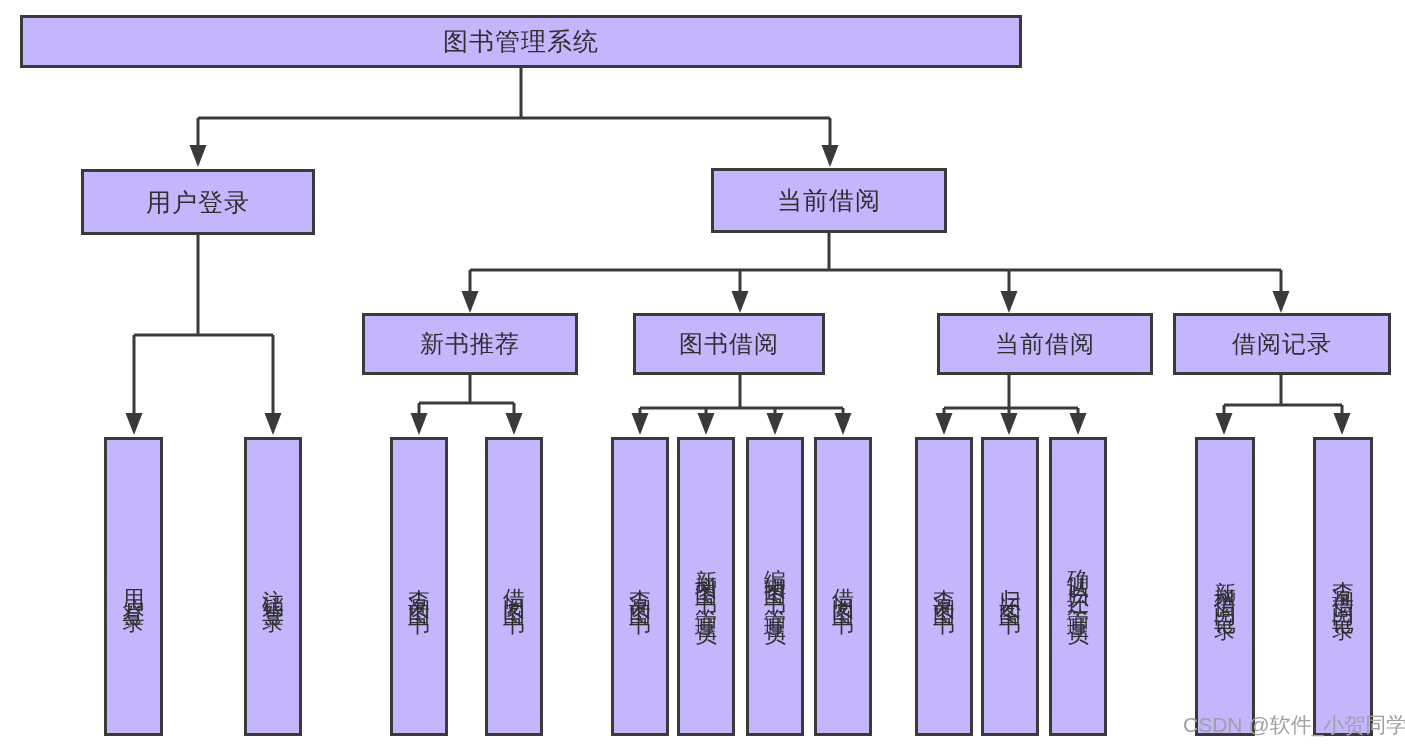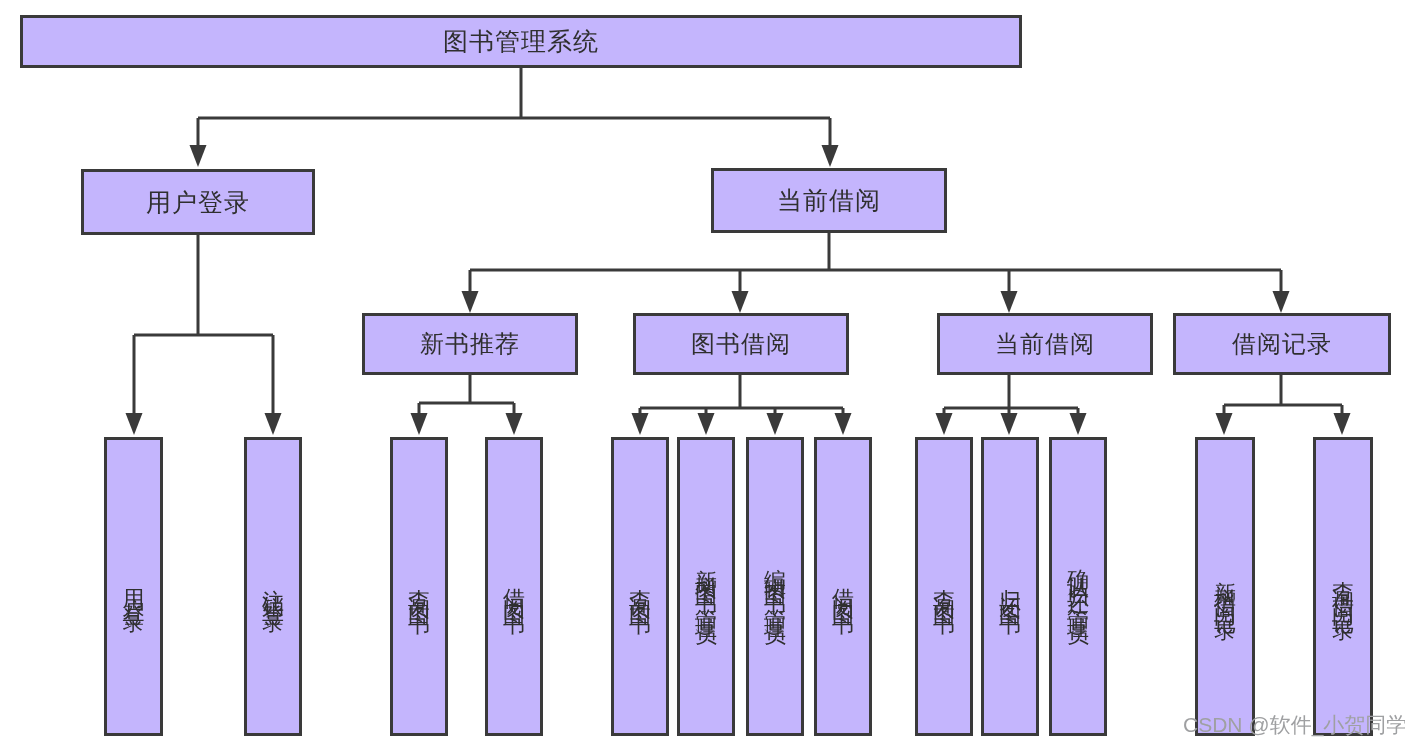--- a/index.html
+++ b/index.html
@@ -98,21 +98,21 @@
   <div class="box" style="left:81px; top:169px; width:234px; height:66px;">
     <span class="h-label">用户登录</span>
   </div>
   <div class="box" style="left:711px; top:168px; width:236px; height:65px;">
     <span class="h-label">当前借阅</span>
   </div>
 
   <div class="box lv3" style="left:362px; top:313px; width:216px; height:62px;">
     <span class="h-label">新书推荐</span>
   </div>
-  <div class="box lv3" style="left:633px; top:313px; width:216px; height:62px;">
+  <div class="box lv3" style="left:633px; top:313px; width:192px; height:62px;">
     <span class="h-label">图书借阅</span>
   </div>
   <div class="box lv3" style="left:937px; top:313px; width:216px; height:62px;">
     <span class="h-label">当前借阅</span>
   </div>
   <div class="box lv3" style="left:1173px; top:313px; width:218px; height:62px;">
     <span class="h-label">借阅记录</span>
   </div>
 
   <div class="box" style="left:104px; top:437px; width:59px; height:299px;">

